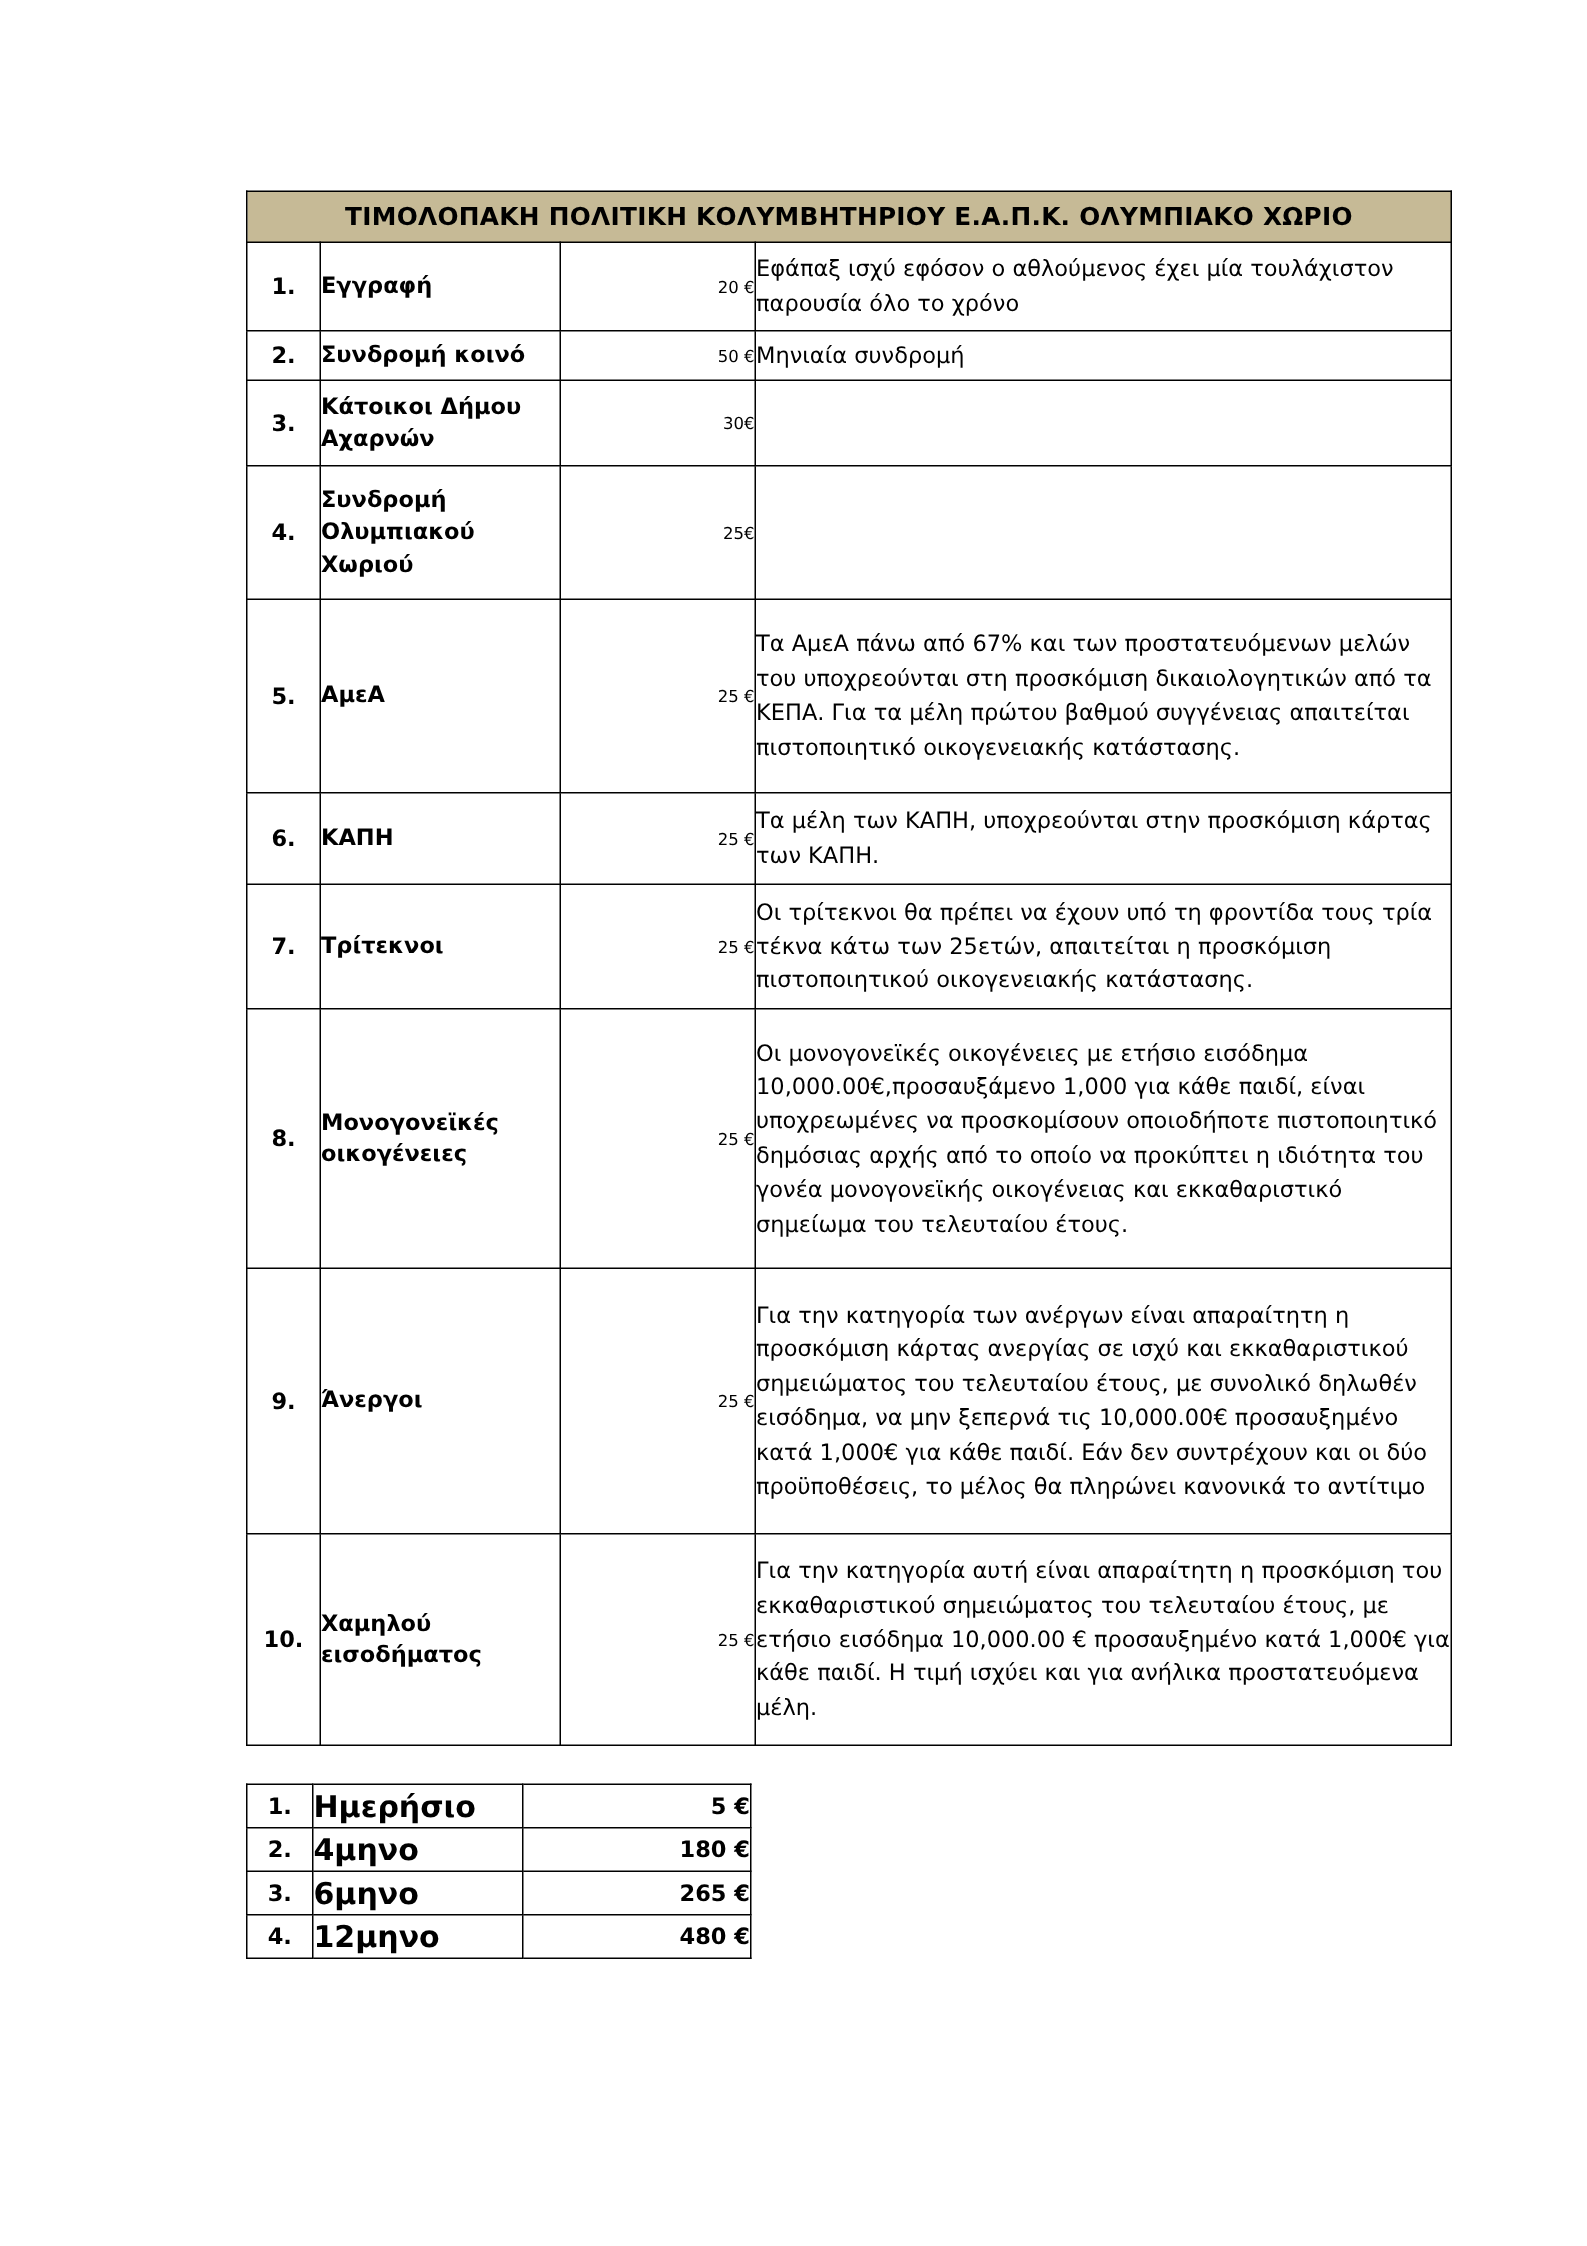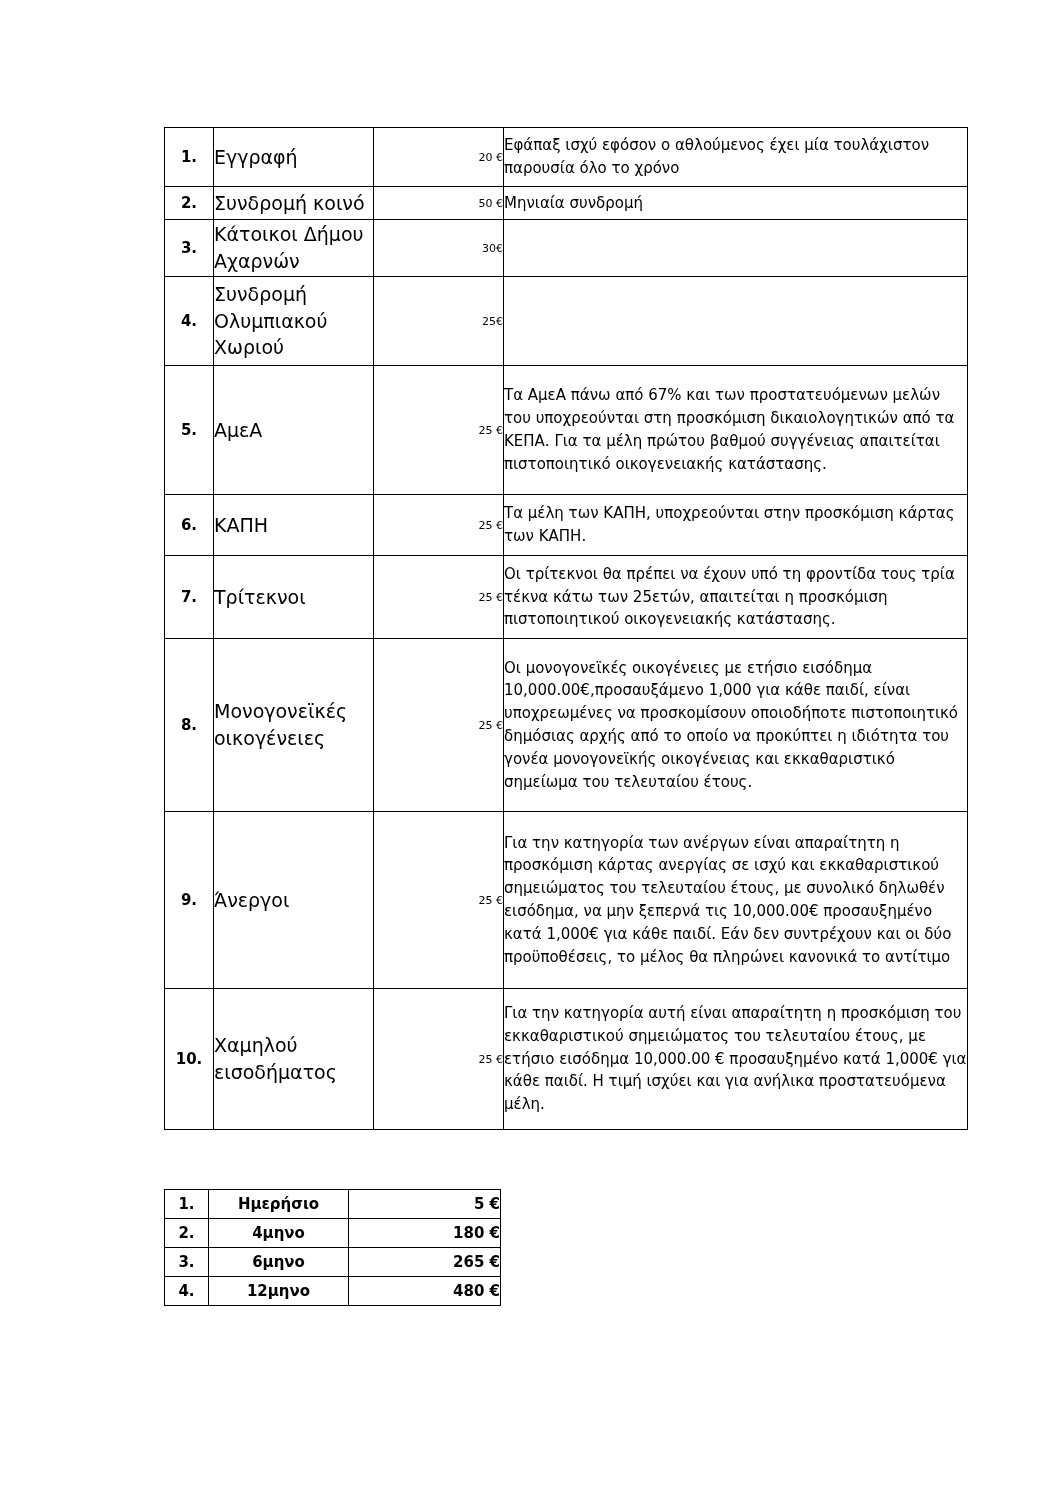--- a/index.html
+++ b/index.html
@@ -73,23 +73,24 @@
   .c-cost  { width: 130px; }
   .c-note  { width: auto; }
 
   td.cell-num {
     text-align: center;
     font-size: 15px;
     font-weight: bold;
   }
   td.cell-cat {
     text-align: left;
-    font-size: 19px;
+    font-size: 15px;
     padding: 6px 0 6px 9px;
     line-height: 1.42;
+    font-weight: bold;
   }
   td.cell-cost {
     text-align: right;
     font-size: 11px;
     padding-right: 9px;
     white-space: nowrap;
   }
   td.cell-note {
     text-align: left;
     font-size: 15px;
@@ -137,23 +138,23 @@
     white-space: nowrap;
   }
   .sub-num {
     width: 44px;
     text-align: center;
     font-size: 15px;
     font-weight: bold;
   }
   .sub-label {
     width: 140px;
-    text-align: center;
+    text-align: left;
     padding-left: 10px;
-    font-size: 15px;
+    font-size: 20px;
     font-weight: bold;
   }
   .sub-price {
     text-align: right;
     padding-right: 10px;
     font-size: 15px;
     font-weight: bold;
     white-space: nowrap;
   }
 </style>
@@ -164,20 +165,23 @@
 
   <div class="main-table-wrap">
     <table class="doc-table">
       <colgroup>
         <col class="c-num">
         <col class="c-cat">
         <col class="c-cost">
         <col class="c-note">
       </colgroup>
       <tbody>
+        <tr>
+          <td class="title-band" colspan="4">ΤΙΜΟΛΟΠΑΚΗ ΠΟΛΙΤΙΚΗ ΚΟΛΥΜΒΗΤΗΡΙΟΥ Ε.Α.Π.Κ. ΟΛΥΜΠΙΑΚΟ ΧΩΡΙΟ</td>
+        </tr>
 
         <tr class="r1">
           <td class="cell-num">1.</td>
           <td class="cell-cat">Εγγραφή</td>
           <td class="cell-cost">20 €</td>
           <td class="cell-note">Εφάπαξ ισχύ εφόσον ο αθλούμενος έχει μία τουλάχιστον παρουσία όλο το χρόνο</td>
         </tr>
 
         <tr class="r2">
           <td class="cell-num">2.</td>

